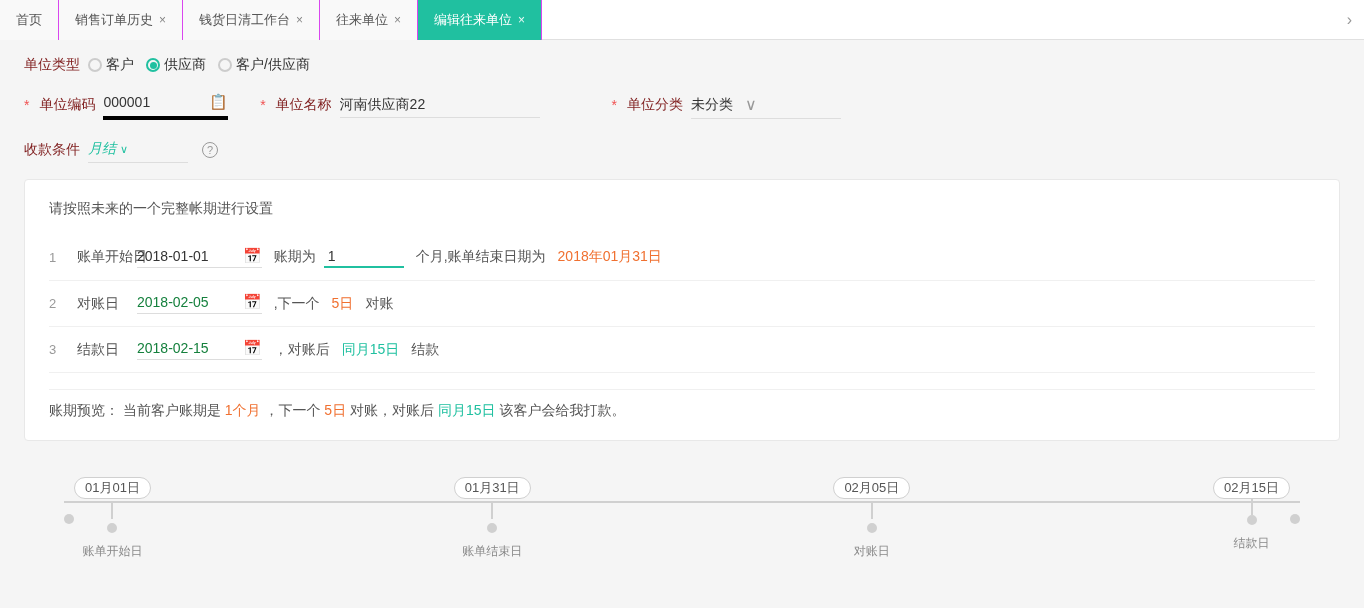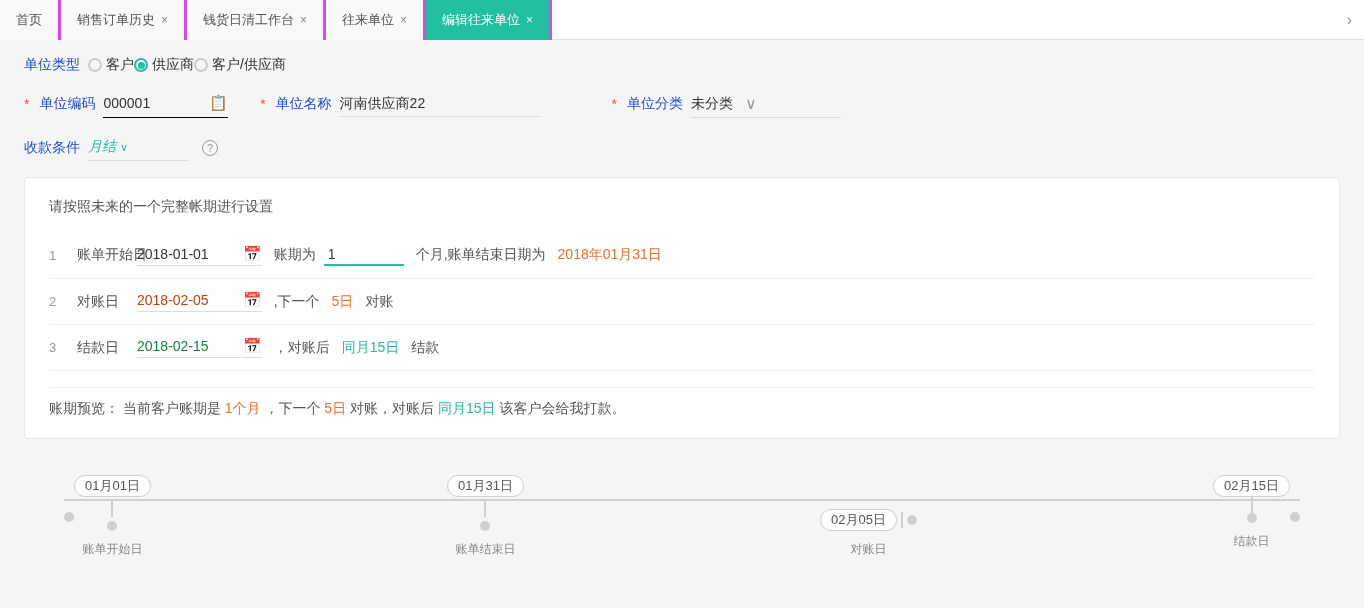--- a/index.html
+++ b/index.html
@@ -15,21 +15,21 @@
       padding: 0;
     }
     .tab-item {
       display: flex;
       align-items: center;
       padding: 4px 16px;
       height: 40px;
       font-size: 13px;
       color: #555;
       cursor: pointer;
-      border-right: 3px solid #d946ef;
+      border-right: 1px solid #d946ef;
       white-space: nowrap;
       background: #f9f9f9;
       gap: 6px;
     }
     .tab-item.active {
       background: #20c0a0;
       color: #fff;
     }
     .tab-item .close-x {
       font-size: 12px;
@@ -62,30 +62,31 @@
       margin-bottom: 16px;
       gap: 0;
     }
     .form-group {
       display: flex;
       align-items: center;
       margin-right: 32px;
       gap: 8px;
     }
     .form-label {
-      color: #1d4ed8;
+      color: #7f1d1d;
       white-space: nowrap;
     }
     .required-star {
       color: #f05050;
       margin-right: 2px;
     }
     .radio-group {
       display: flex;
       align-items: center;
+      gap: 12px;
     }
     .radio-item {
       display: flex;
       align-items: center;
       gap: 4px;
       cursor: pointer;
     }
     .radio-circle {
       width: 14px; height: 14px;
       border-radius: 50%;
@@ -109,21 +110,21 @@
       padding: 4px 0;
       font-size: 14px;
       color: #333;
       outline: none;
       background: transparent;
       min-width: 80px;
     }
     .input-with-icon {
       display: flex;
       align-items: center;
-      border-bottom: 1px solid #000000;
+      border-bottom: 4px solid #000000;
       padding-bottom: 2px;
     }
     .input-with-icon input {
       border: none;
       outline: none;
       font-size: 14px;
       color: #333;
       background: transparent;
     }
     .calendar-icon {
@@ -373,21 +374,21 @@
       <span class="row-desc">账期为</span>
       <input type="text" class="period-input-num" value="1" style="margin-left: 8px;">
       <span class="row-desc">个月,账单结束日期为</span>
       <span class="row-desc highlight-orange">2018年01月31日</span>
     </div>
 
     <div class="period-row">
       <span class="row-num">2</span>
       <span class="row-field-label">对账日</span>
       <div class="row-date-input">
-        <input type="text" value="2018-02-05" style="border: none; outline: none; font-size: 14px; color: #c2410c; background: transparent; width: 100px;">
+        <input type="text" value="2018-02-05" style="border: none; outline: none; font-size: 14px; color: #15803d; background: transparent; width: 100px;">
         <span class="calendar-icon">📅</span>
       </div>
       <span class="row-desc">,下一个</span>
       <span class="row-desc highlight-orange">5日</span>
       <span class="row-desc">对账</span>
     </div>
 
     <div class="period-row">
       <span class="row-num">3</span>
       <span class="row-field-label">结款日</span>
@@ -430,21 +431,21 @@
         </div>
         <div class="timeline-node">
           <div style="display:flex;flex-direction:column;align-items:center;gap:4px;">
             <div class="timeline-badge">01月31日</div>
             <div style="width:2px;height:16px;background:#d0d0d0;"></div>
             <div class="timeline-dot"></div>
           </div>
           <div class="timeline-node-label">账单结束日</div>
         </div>
         <div class="timeline-node">
-          <div style="display:flex;flex-direction:row;align-items:center;gap:4px;margin-top:34px;">
+          <div style="display:flex;flex-direction:column;align-items:center;gap:4px;">
             <div class="timeline-badge">02月05日</div>
             <div style="width:2px;height:16px;background:#d0d0d0;"></div>
             <div class="timeline-dot"></div>
           </div>
           <div class="timeline-node-label">对账日</div>
         </div>
         <div class="timeline-node">
           <div style="display:flex;flex-direction:column;align-items:center;gap:0;">
             <div class="timeline-badge">02月15日</div>
             <div style="width:2px;height:16px;background:#d0d0d0;"></div>

